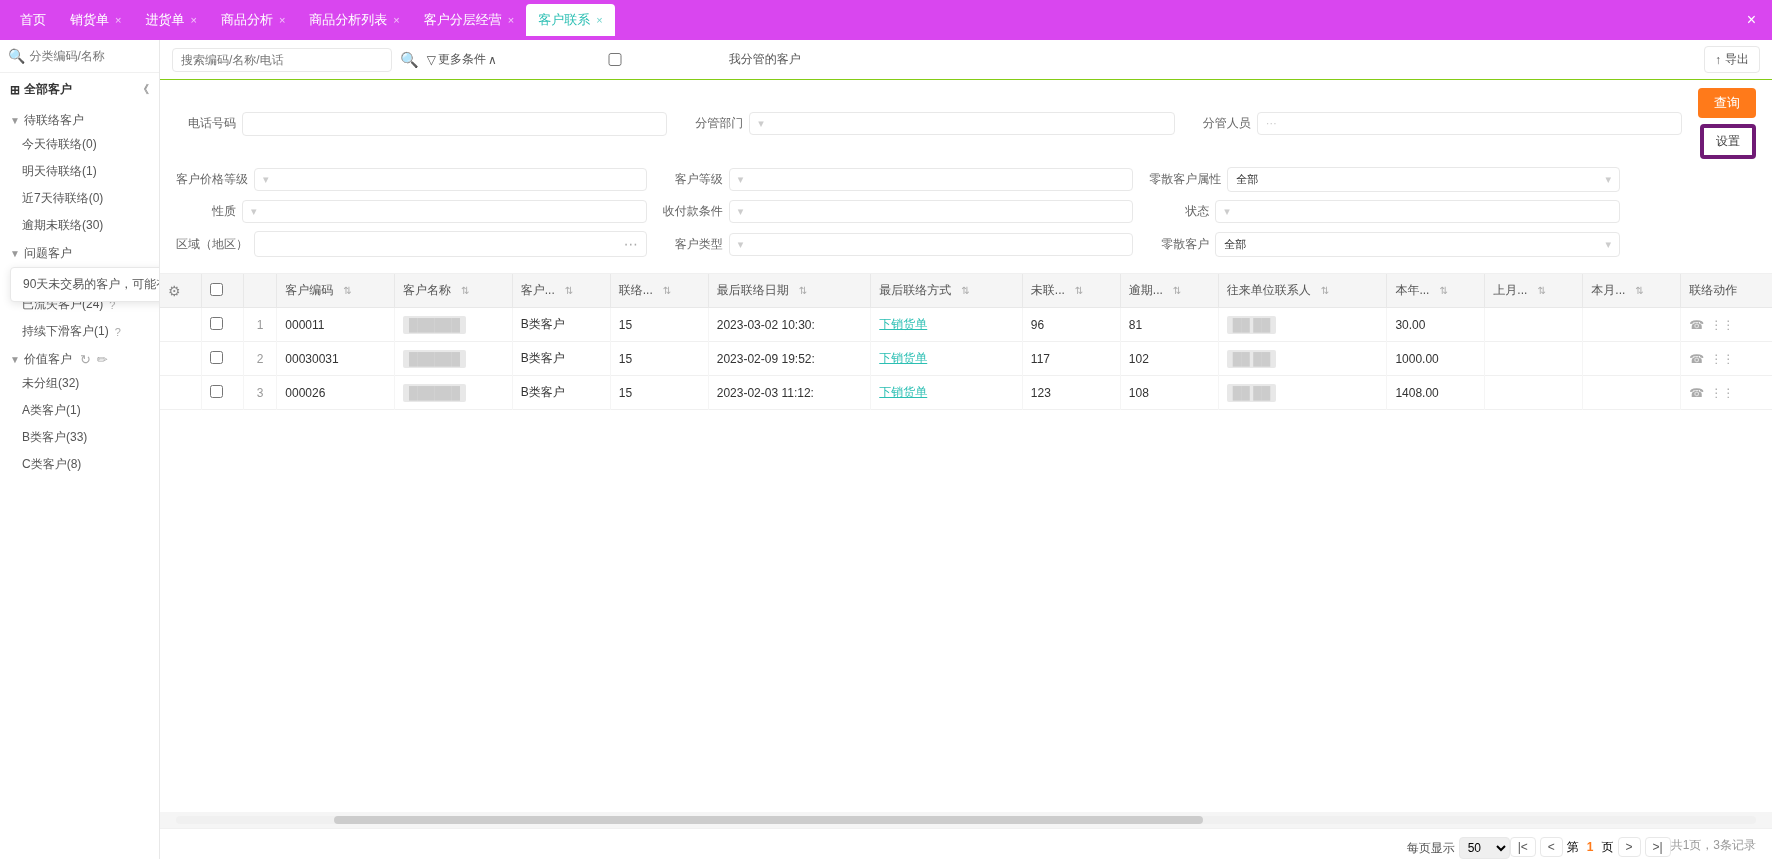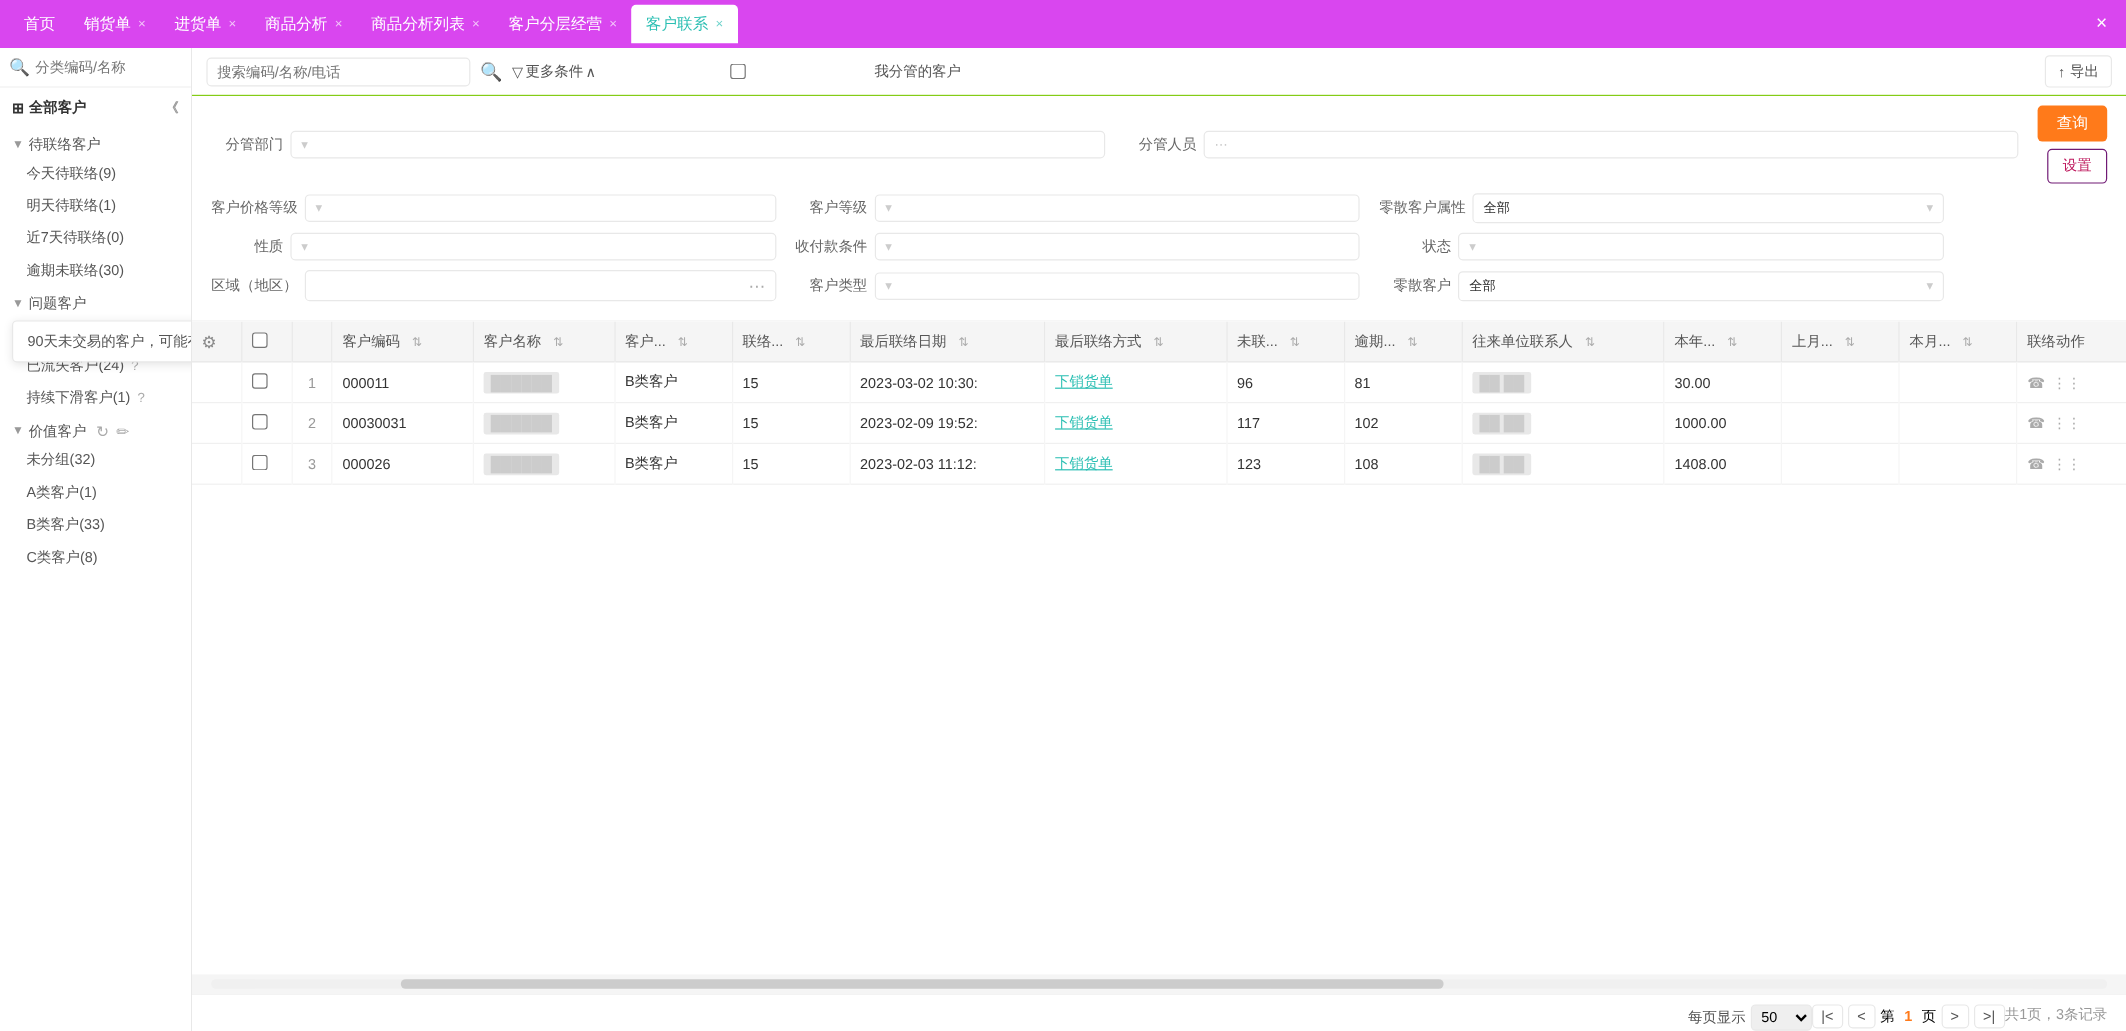--- a/index.html
+++ b/index.html
@@ -228,25 +228,25 @@
       background: #ff7a1a;
       color: #fff;
       border: none;
       border-radius: 4px;
       padding: 6px 16px;
       cursor: pointer;
       font-size: 13px;
     }
     .settings-btn {
       background: none;
-      border: 1px solid #701a75;
+      border: 4px solid #701a75;
       border-radius: 4px;
       padding: 5px 12px;
       cursor: pointer;
-      color: #be185d;
+      color: #404040;
       font-size: 12px;
     }
     .filter-actions {
       display: flex;
       flex-direction: column;
       gap: 6px;
       align-items: flex-end;
     }
 
     
@@ -394,21 +394,21 @@
       <span>⊞</span>
       <span>全部客户</span>
       <span class="collapse-icon">《</span>
     </div>
 
     <div class="sidebar-group-label">
       <span class="arrow">▼</span>
       <span>待联络客户</span>
     </div>
     <div class="sidebar-sub-item">
-        <span>今天待联络(9)</span>
+        <span>今天待联络(0)</span>
       </div>
     <div class="sidebar-sub-item">
         <span>明天待联络(1)</span>
       </div>
     <div class="sidebar-sub-item">
         <span>近7天待联络(0)</span>
       </div>
     <div class="sidebar-sub-item">
         <span>逾期未联络(30)</span>
       </div>
@@ -468,20 +468,24 @@
       </div>
       <button class="export-btn">
         <span>↑</span>
         <span>导出</span>
       </button>
     </div>
 
     <div class="advanced-filter">
 
       <div class="filter-row">
+        <div class="filter-item">
+          <label>电话号码</label>
+          <input type="text" style="">
+        </div>
         <div class="filter-item">
           <label>分管部门</label>
           <div class="filter-select-wrap">
               <span>▾</span>
             </div>
         </div>
         <div class="filter-item">
           <label>分管人员</label>
           <div class="filter-select-wrap">
               <span>⋯</span>

